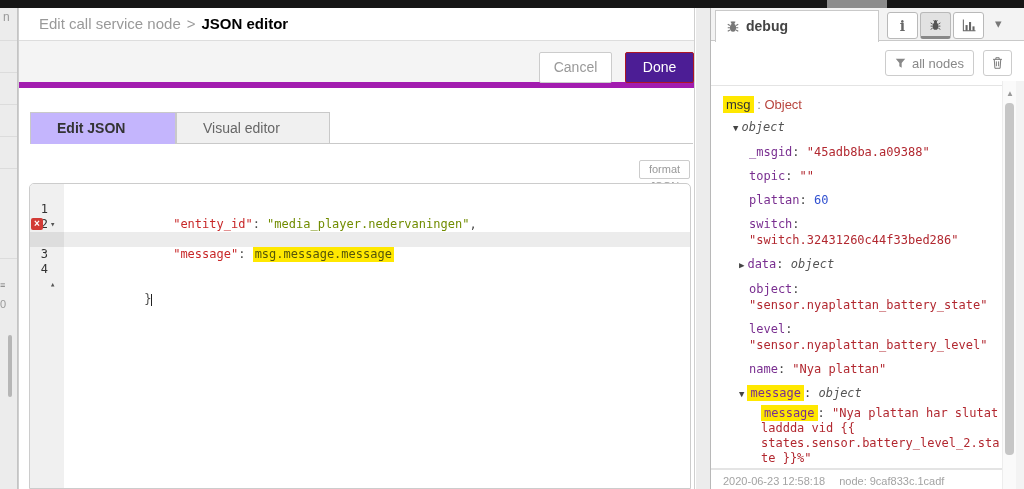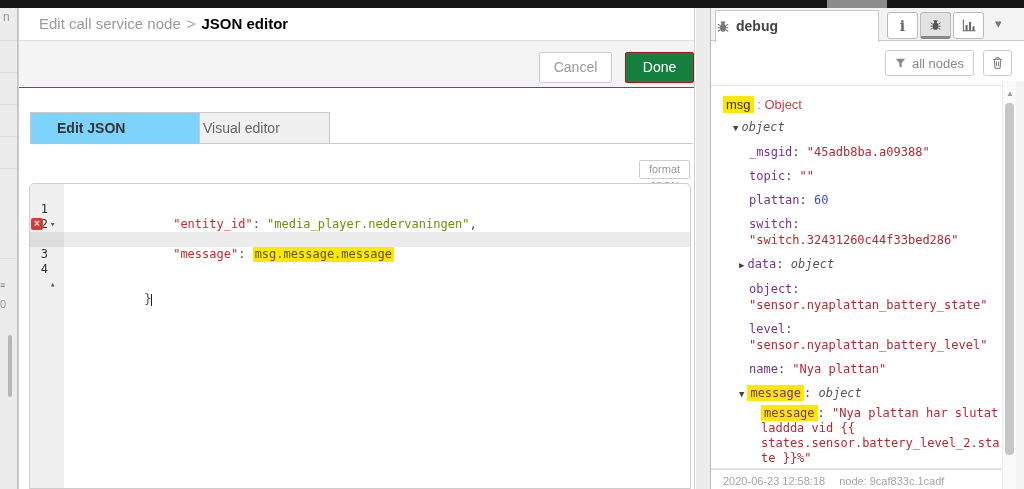--- a/index.html
+++ b/index.html
@@ -16,27 +16,27 @@
   #palette .pline { position:absolute; left:0; width:18px; height:1px; background:#dcdcdc; }
   #palette .frag { position:absolute; color:#999; }
   #palette .thumb { position:absolute; left:8px; top:327px; width:4px; height:62px; background:#b6b6b6; border-radius:2px; }
 
   
   #dialog { position:absolute; left:18px; top:8px; width:677px; height:481px; background:#fff; border-left:1px solid #cfcfcf; border-right:1px solid #cfcfcf; }
   .dlg-header { height:33px; border-bottom:1px solid #ddd; padding-left:20px; line-height:32px; font-size:15px; white-space:nowrap; }
   .dlg-header .bc-parent, .dlg-header .bc-sep { color:#999; }
   .dlg-header .bc-sep { margin:0 6px; }
   .dlg-header .bc-current { color:#000000; font-weight:bold; }
-  .dlg-toolbar { position:absolute; left:0; right:0; top:33px; height:47px; background:#f4f4f4; border-bottom:1px solid #a21caf; }
+  .dlg-toolbar { position:absolute; left:0; right:0; top:33px; height:47px; background:#f4f4f4; border-bottom:6px solid #a21caf; }
   .btn-cancel { position:absolute; left:520px; top:11px; width:73px; height:31px; background:#fff; border:1px solid #ccc; border-radius:2px; color:#999; font-size:14px; text-align:center; line-height:29px; cursor:pointer; }
-  .btn-done { position:absolute; left:606px; top:11px; width:69px; height:31px; background:#15803d; border:1px solid #AD1625; border-radius:2px; color:#fff; font-size:14px; text-align:center; line-height:29px; cursor:pointer; }
+  .btn-done { position:absolute; left:606px; top:11px; width:69px; height:31px; background:#4c1d95; border:1px solid #AD1625; border-radius:2px; color:#fff; font-size:14px; text-align:center; line-height:29px; cursor:pointer; }
   .dlg-content { position:absolute; left:0; right:0; top:80px; bottom:0; background:#fff; }
   .tabline { position:absolute; left:11px; top:55px; width:663px; height:0; border-top:1px solid #c9c9c9; }
   .tab { position:absolute; top:24px; font-size:14px; line-height:30px; padding-left:26px; cursor:pointer; }
-  .tab-edit { left:11px; width:170px; height:32px; background:#7dd3fc; border:1px solid #c9c9c9; border-bottom:none; font-weight:bold; color:#333; z-index:2; }
+  .tab-edit { left:11px; width:146px; height:32px; background:#c4b5fd; border:1px solid #c9c9c9; border-bottom:none; font-weight:bold; color:#333; z-index:2; }
   .tab-visual { left:157px; width:154px; height:31px; background:#f0f0f0; border:1px solid #c9c9c9; border-bottom:none; color:#666; }
   .btn-format { position:absolute; left:620px; top:72px; width:51px; height:19px; background:#fff; border:1px solid #ccc; border-radius:2px; color:#999; font-size:11px; text-align:center; line-height:17px; cursor:pointer; }
 
   
   #editor { position:absolute; left:10px; top:95px; width:662px; height:306px; border:1px solid #ccc; border-radius:5px 5px 0 0; background:#fff; overflow:hidden; font-size:12px; }
   #editor .gutterbg { position:absolute; left:0; top:0; bottom:0; width:34px; background:#f0f0f0; }
   #editor .lines { position:relative; padding-top:3px; }
   .erow { position:relative; height:15px; line-height:15px; padding-left:42px; white-space:pre; font-family:"DejaVu Sans Mono", monospace; color:#4d4d4c; }
   .erow .gactive { position:absolute; left:0; top:0; width:34px; height:15px; background:#dddddd; }
   .erow.active { background:#ececec; }
@@ -47,21 +47,21 @@
   .tok-str { color:#718c00; }
   .hl-ed { background:#ffe800; color:#55550a; padding:1px 2px; }
   .caret { display:inline-block; width:1px; height:12px; background:#222; vertical-align:middle; }
 
   
   #gapstrip { position:absolute; left:696px; top:8px; width:14px; height:481px; background:#ececec; }
 
   
   #debug { position:absolute; left:710px; top:8px; width:314px; height:481px; background:#fff; border-left:1px solid #b8b8b8; }
   .d-header { position:absolute; left:0; right:0; top:0; height:33px; background:#f3f3f3; border-bottom:1px solid #c9c9c9; }
-  .d-tab { position:absolute; left:4px; top:2px; width:164px; height:32px; background:#fff; border:1px solid #c9c9c9; border-bottom:none; z-index:2; line-height:30px; cursor:pointer; }
+  .d-tab { position:absolute; left:4px; top:2px; width:164px; height:32px; background:#fff; border:1px solid #c9c9c9; border-bottom:none; z-index:2; padding-left:10px; line-height:30px; cursor:pointer; }
   .d-tab .lbl { font-weight:bold; font-size:14px; color:#444; margin-left:6px; }
   .icon-btn { position:absolute; top:4px; width:31px; height:27px; background:#fff; border:1px solid #b9b9b9; border-radius:3px; display:flex; align-items:center; justify-content:center; color:#666; cursor:pointer; }
   .icon-btn.active { background:#e2e2e2; border-bottom:3px solid #888; }
   .d-caret { position:absolute; left:284px; top:8px; color:#777; font-size:13px; cursor:pointer; }
   .d-filter { position:absolute; left:0; right:0; top:33px; height:40px; background:#fff; }
   .btn-allnodes { position:absolute; left:174px; top:9px; width:89px; height:26px; background:#fff; border:1px solid #ccc; border-radius:3px; color:#888; font-size:13px; display:flex; align-items:center; justify-content:center; gap:6px; cursor:pointer; }
   .btn-trash { position:absolute; left:272px; top:9px; width:29px; height:26px; background:#fff; border:1px solid #ccc; border-radius:3px; display:flex; align-items:center; justify-content:center; color:#777; cursor:pointer; }
   .d-list { position:absolute; left:0; right:0; top:73px; bottom:0; background:#fff; overflow:hidden; }
   .d-edge { position:absolute; right:0; top:0; bottom:0; width:8px; background:#f3f3f3; }
   .d-scroll { position:absolute; right:8px; top:0; bottom:0; width:14px; background:#fafafa; border-left:1px solid #ededed; }

